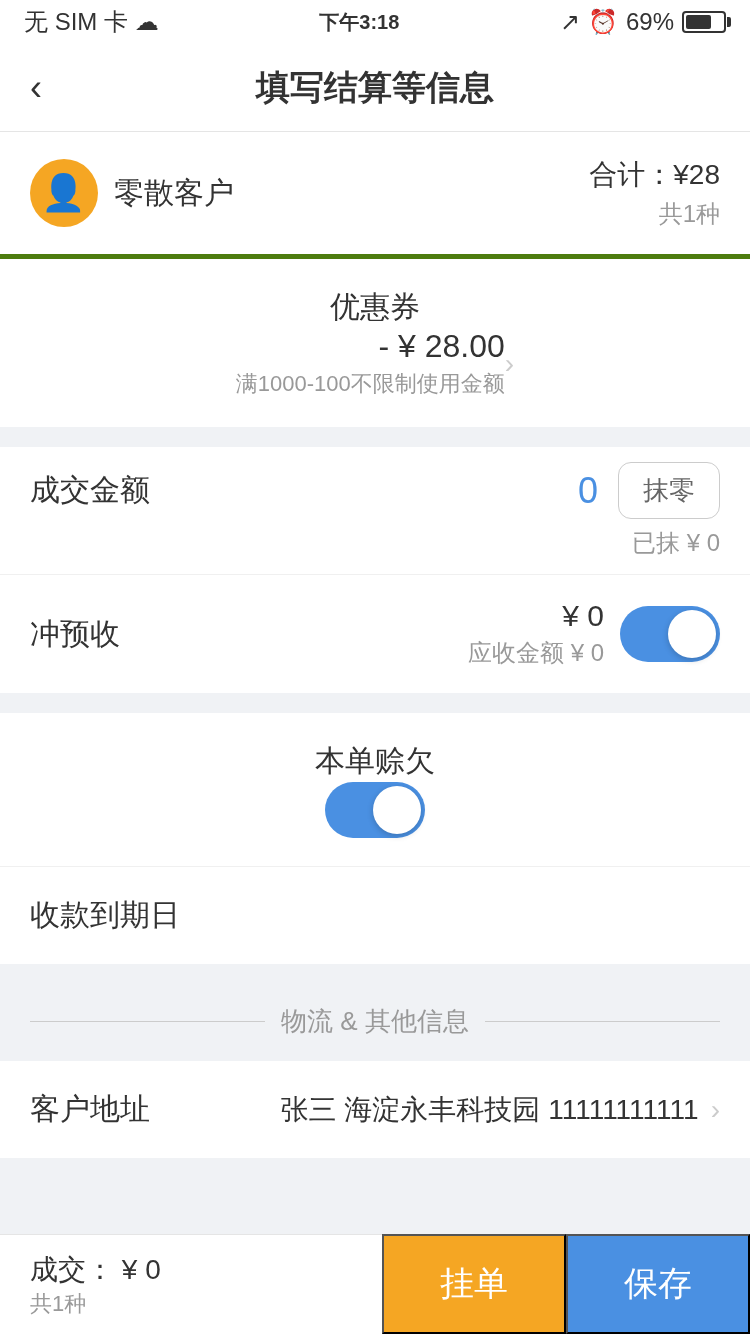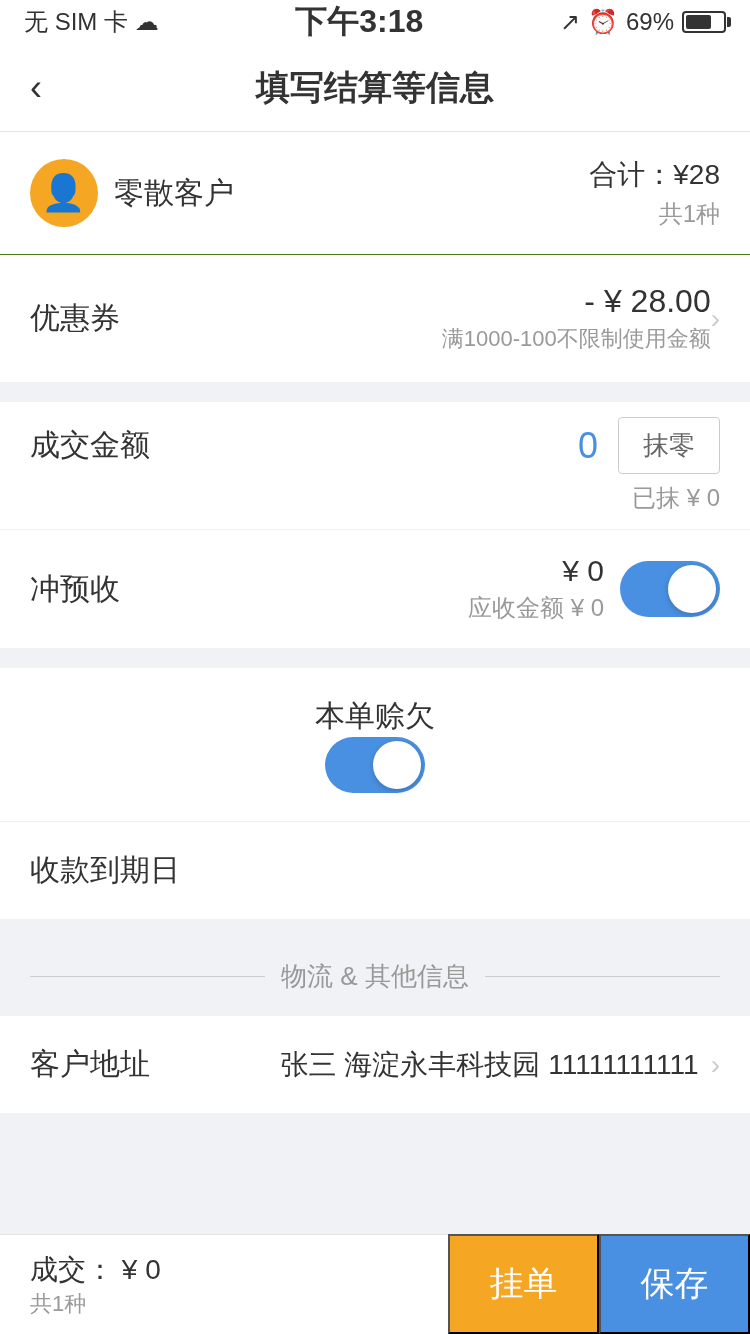--- a/index.html
+++ b/index.html
@@ -20,21 +20,21 @@
       height: 44px;
       background: #fff;
       display: flex;
       align-items: center;
       justify-content: space-between;
       padding: 0 24px;
       font-size: 24px;
       font-weight: 500;
     }
     .status-left { display: flex; align-items: center; gap: 10px; }
-    .status-center { font-size: 32px; font-weight: 600; }
+    .status-center { font-size: 20px; font-weight: 600; }
     .status-right { display: flex; align-items: center; gap: 8px; font-size: 24px; }
     .battery-icon {
       width: 44px; height: 22px;
       border: 2px solid #333;
       border-radius: 4px;
       position: relative;
       display: inline-flex;
       align-items: center;
       padding: 2px;
     }
@@ -112,21 +112,22 @@
     .customer-total { font-size: 28px; color: #333; }
     .customer-count { font-size: 24px; color: #999; margin-top: 4px; }
 
     
     .coupon-row {
       background: #fff;
       padding: 28px 30px;
       display: flex;
       align-items: center;
       justify-content: space-between;
-      border-top: 1px solid #4d7c0f;
+      border-top: 5px solid #4d7c0f;
+      flex-direction: column;
     }
     .coupon-label { font-size: 30px; color: #333; }
     .coupon-right { display: flex; align-items: center; text-align: right; }
     .coupon-amount { font-size: 32px; color: #333; font-weight: 500; }
     .coupon-desc { font-size: 22px; color: #999; margin-top: 4px; }
     .chevron-icon { color: #ccc; font-size: 28px; }
 
     
     .deal-section {
       background: #fff;
@@ -139,21 +140,21 @@
     }
     .deal-label { font-size: 30px; color: #333; }
     .deal-right { display: flex; align-items: center; gap: 20px; }
     .deal-value {
       font-size: 36px;
       color: #4a90e2;
       font-weight: 500;
     }
     .round-zero-btn {
       border: 1px solid #ccc;
-      border-radius: 4px;
+      border-radius: 13px;
       padding: 10px 24px;
       font-size: 26px;
       color: #666;
       background: #fff;
       cursor: pointer;
     }
     .deal-sub {
       text-align: right;
       font-size: 24px;
       color: #999;
@@ -261,21 +262,21 @@
       background: #fff;
       display: flex;
       flex-direction: column;
       justify-content: center;
       padding: 0 30px;
       border-top: 1px solid #e5e5e5;
     }
     .footer-deal { font-size: 28px; color: #333; }
     .footer-count { font-size: 22px; color: #999; }
     .footer-btn {
-      width: 151px;
+      width: 184px;
       display: flex;
       align-items: center;
       justify-content: center;
       font-size: 34px;
       font-weight: 500;
       color: #fff;
       cursor: pointer;
     }
     .btn-pending { background: #f5a623; }
     .btn-save { background: #4a90e2; }

